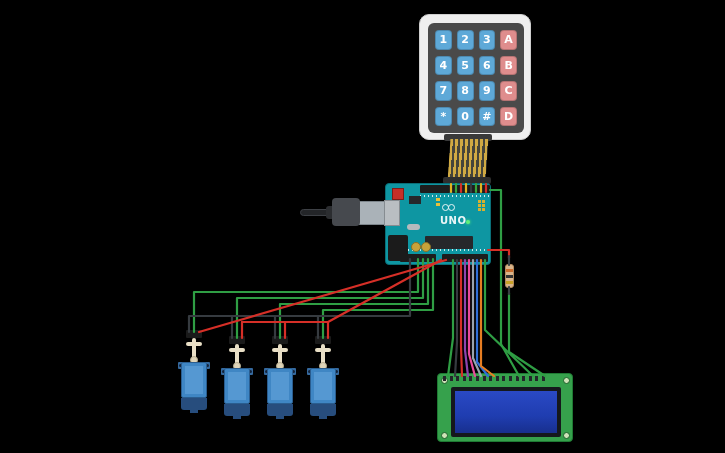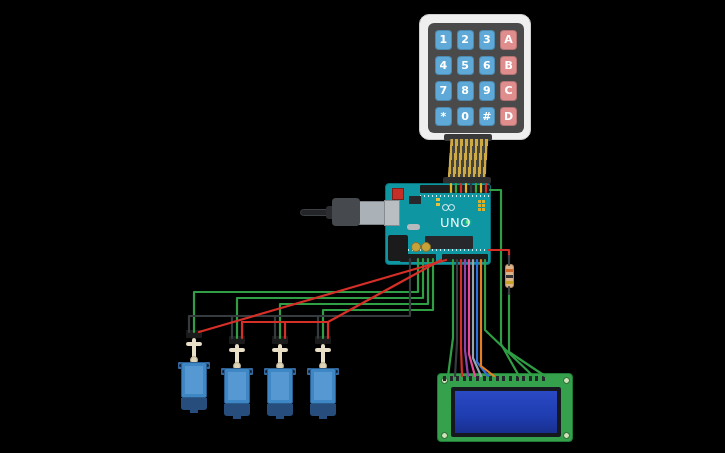--- a/index.html
+++ b/index.html
@@ -36,21 +36,21 @@
   .chip-sm{left:23px;top:12px;width:12px;height:8px;background:#26282b;}
   .crystal{left:21px;top:40px;width:13px;height:6px;background:#b6babd;border-radius:3px;}
   .cap{width:8px;height:8px;background:#c7a23b;border:1px solid #8a6f25;border-radius:50%;}
   .icsp{left:92px;top:16px;width:3px;height:3px;background:#d8b12e;
         box-shadow:4px 0 #d8b12e,0 4px #d8b12e,4px 4px #d8b12e,0 8px #d8b12e,4px 8px #d8b12e;}
   .led-g{left:80px;top:36px;width:4px;height:4px;background:#5ff07a;border-radius:50%;
          box-shadow:0 0 3px #5ff07a;}
   .led-y{width:4px;height:3px;background:#e8c13a;}
   .silk{height:2px;background:repeating-linear-gradient(90deg,#cfe9ec 0 1px,transparent 1px 4px);}
   .logo-ring{width:7px;height:7px;border:1.5px solid #eaf6f7;border-radius:50%;box-sizing:border-box;}
-  .uno-label{left:54px;top:31px;color:#eaf6f7;font-size:13px;font-weight:normal;letter-spacing:.5px;}
+  .uno-label{left:54px;top:31px;color:#eaf6f7;font-size:10px;font-weight:bold;letter-spacing:.5px;}
 
   
   .usb-shield{left:357px;top:201px;width:32px;height:22px;background:#aab2b8;border:1px solid #7d858b;}
   .usb-body{left:332px;top:198px;width:28px;height:28px;background:#46494e;border-radius:4px;}
   .usb-relief{left:326px;top:206px;width:10px;height:13px;background:#2b2d30;border-radius:3px;}
   .usb-cord{left:300px;top:209px;width:36px;height:7px;background:#232528;border:1px solid #3d4045;
             border-radius:4px;box-sizing:border-box;}
 
   
   .res-body{left:505px;top:264px;width:9px;height:24px;background:#d9b48c;border:1px solid #b08a5f;

